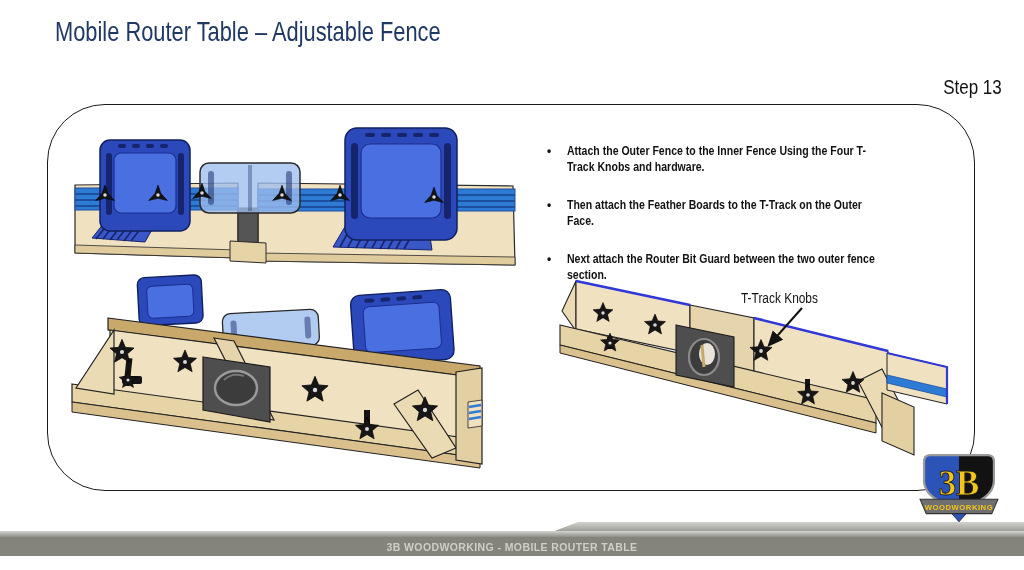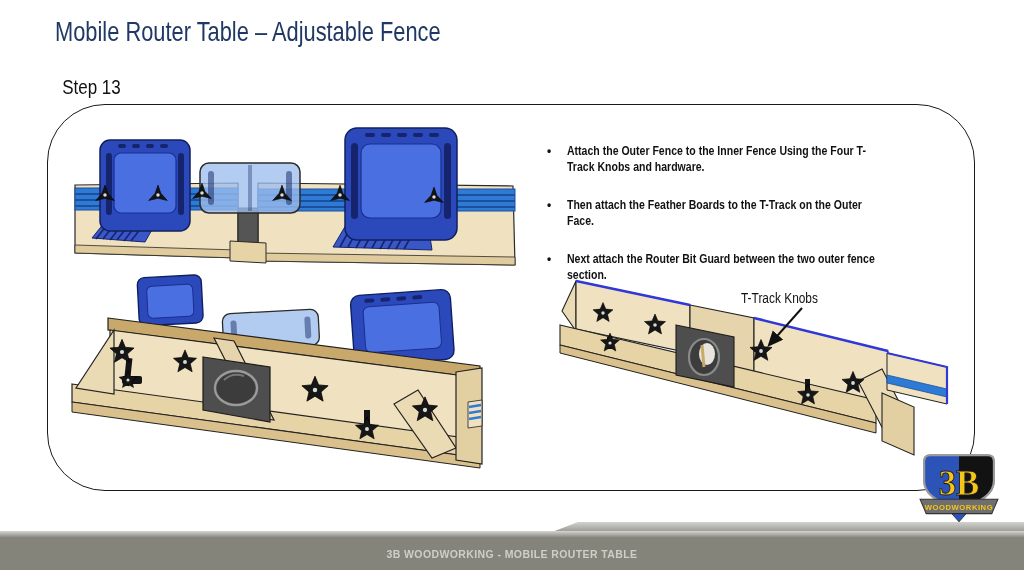--- a/index.html
+++ b/index.html
@@ -8,21 +8,21 @@
   .stage { position:relative; width:1024px; height:570px; background:#fff; }
 
   
   .cond { font-family:"Liberation Sans", sans-serif; font-weight:400; }
   .squeeze { display:inline-block; transform-origin:0 50%; white-space:nowrap; }
 
   .title { position:absolute; left:55px; top:16px; font-size:28px; color:#1F3864;
            letter-spacing:0px; }
   .title .squeeze { transform:scaleX(.78); }
 
-  .step-wrap { position:absolute; left:40px; top:76px; width:928px; text-align:left; }
+  .step-wrap { position:absolute; left:62px; top:76px; width:928px; text-align:right; }
   .step { font-size:20px; color:#111; }
   .step .squeeze { transform:translateX(17px) scaleX(.85); transform-origin:center; }
 
   .frame { position:absolute; left:47px; top:104px; width:928px; height:387px;
            border:1.5px solid #1a1a1a; border-radius:58px; background:#fff; }
 
   .illo { position:absolute; }
 
   .bullets { position:absolute; left:547px; top:143px; width:430px; }
   .bullet-item { display:flex; margin-bottom:21px; }
@@ -34,21 +34,21 @@
   .annot-label .squeeze { transform:scaleX(.85); }
   .annot-arrow { position:absolute; left:752px; top:302px; }
 
   .logo { position:absolute; left:918px; top:452px; }
 
   .footer-accent { position:absolute; left:552px; top:522px; width:472px; height:10px;
                    background:linear-gradient(to bottom,#d2d2ce,#9a9a93);
                    clip-path:polygon(0 100%, 26px 0, 100% 0, 100% 100%); }
   .footer-strip { position:absolute; left:0; top:531px; width:1024px; height:6px;
                   background:linear-gradient(to bottom,#d4d4d0,#8f8f89); }
-  .footer-bar { position:absolute; left:0; top:537px; width:1024px; height:33px;
+  .footer-bar { position:absolute; left:0; top:537px; width:1024px; height:19px;
                 background:#84847B; display:flex; align-items:center; justify-content:center; }
   .footer-text { font-size:10.5px; font-weight:700; color:#CFCFC8; letter-spacing:.4px; }
 </style>
 </head>
 <body>
 
 <div class="stage">
 
   <div class="title cond">
     <span class="squeeze">Mobile Router Table – Adjustable Fence</span>

